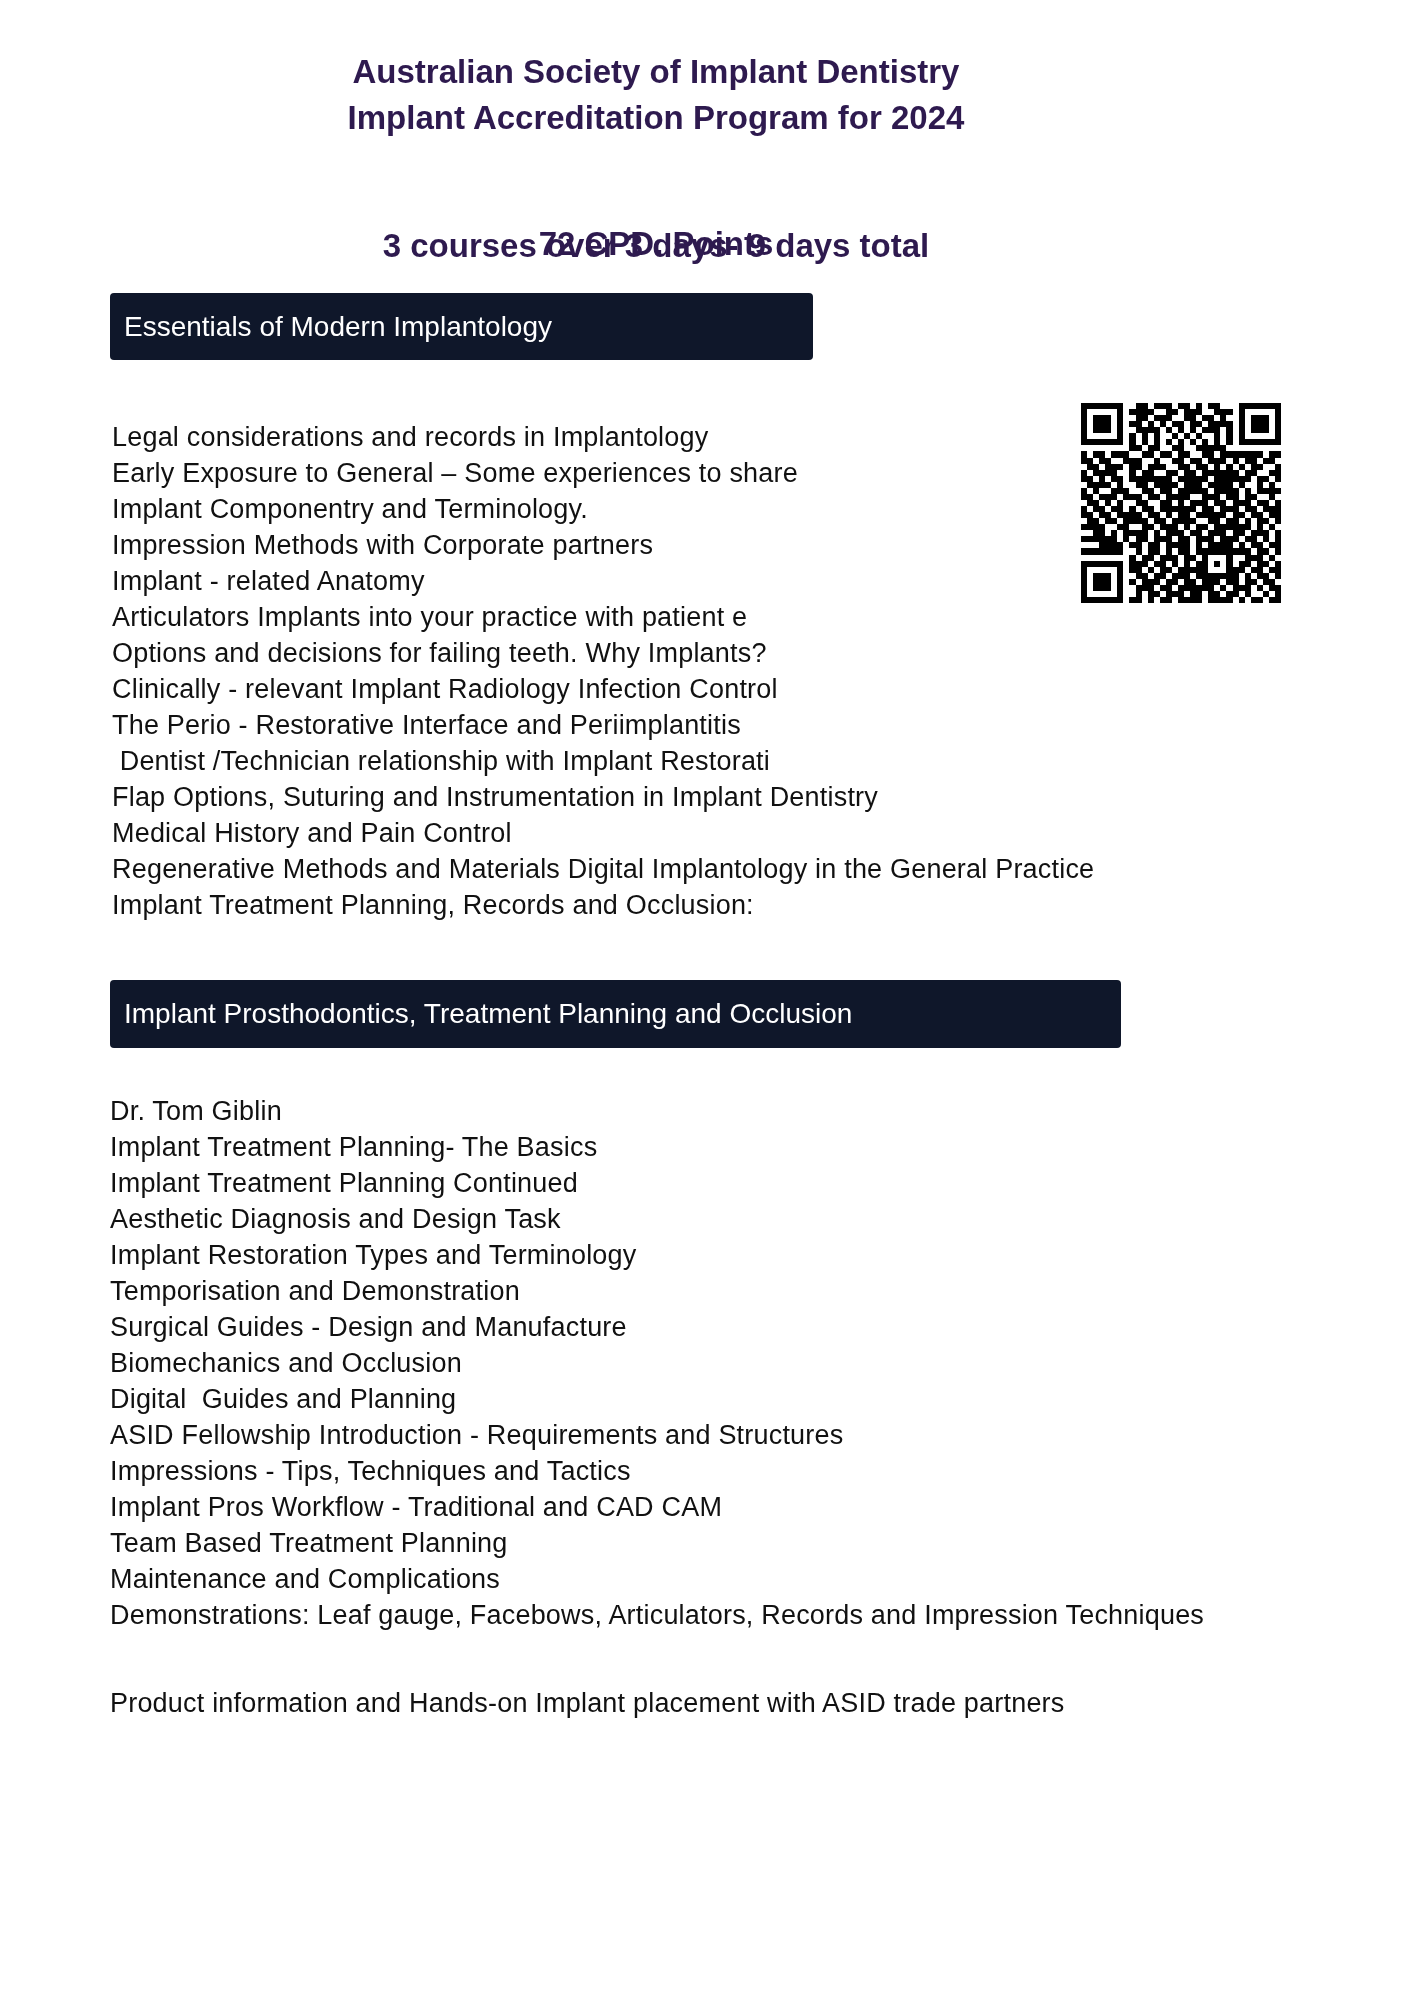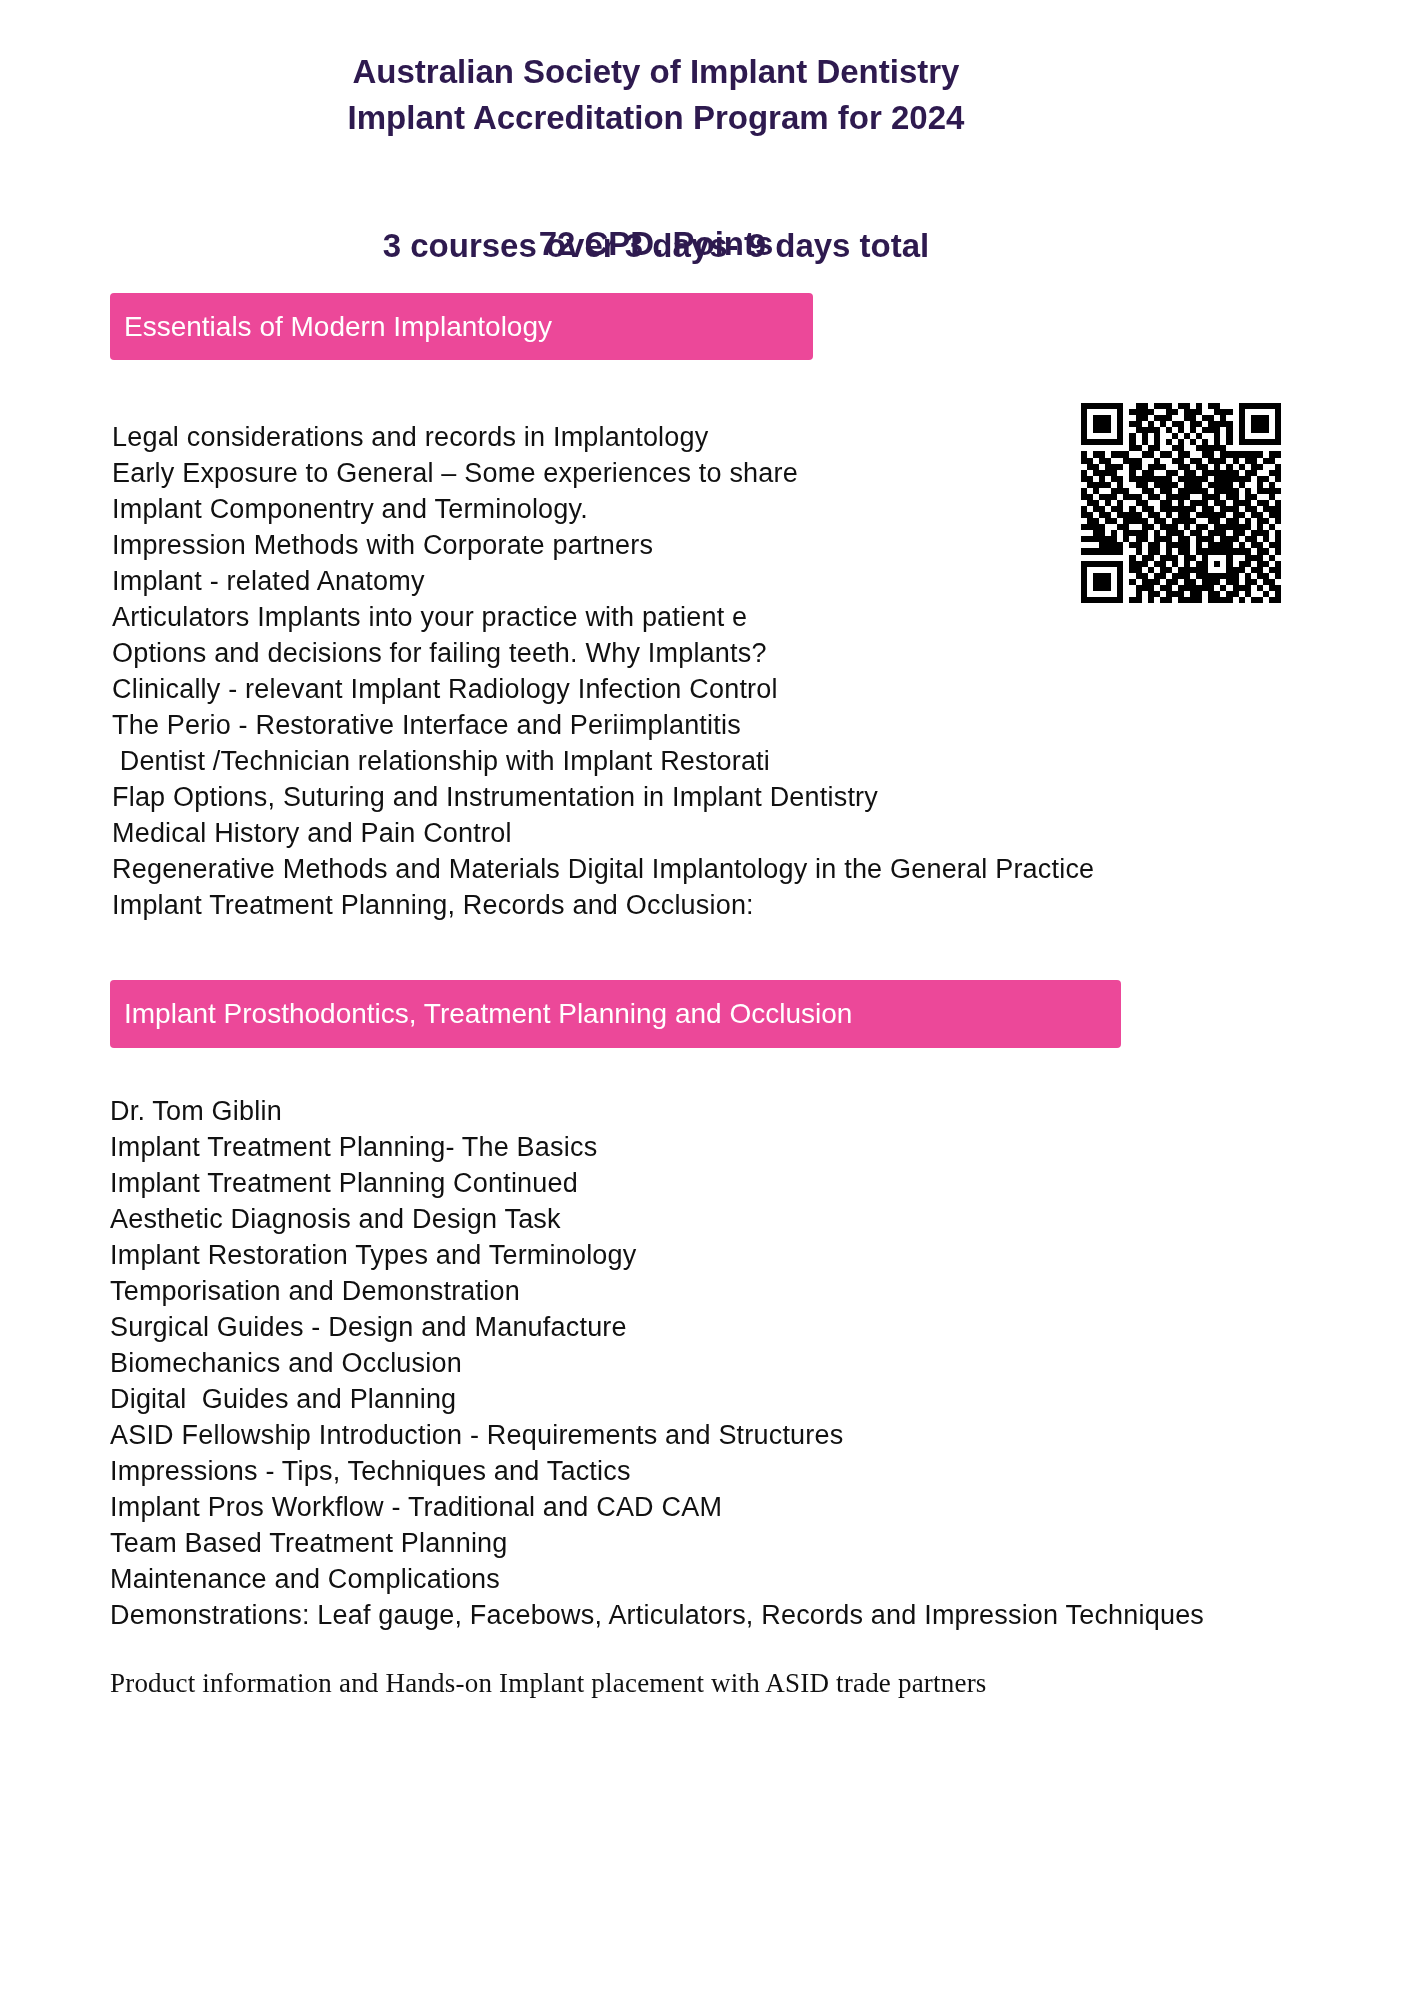--- a/index.html
+++ b/index.html
@@ -4,32 +4,32 @@
 <style>
   html, body { margin: 0; padding: 0; background: #ffffff; }
   body { width: 1414px; height: 2000px; position: relative; overflow: hidden;
          font-family: "Liberation Sans", "DejaVu Sans", sans-serif; }
   .title { position: absolute; left: 0; width: 1312px; text-align: center;
            color: #2e1a4f; font-weight: bold; font-size: 33px; line-height: 46px; margin: 0; }
   .title.t1 { top: 49px; }
   .title.t2 { top: 95px; }
   .title.t3 { top: 175px; margin-top: 48px; }
   .title.t4 { top: 221px; }
-  .section-header { position: absolute; background: #ec4899; border-radius: 4px;
+  .section-header { position: absolute; background: #0f172a; border-radius: 4px;
                     color: #ffffff; font-size: 28px; box-sizing: border-box;
                     padding-left: 14px; display: flex; align-items: center; }
   .section-header.s1 { left: 110px; top: 293px; width: 703px; height: 67px; }
   .section-header.s2 { left: 110px; top: 980px; width: 1011px; height: 68px; }
   .list { position: absolute; margin: 0; padding: 0; list-style: none;
           color: #111111; font-size: 27px; line-height: 36px; letter-spacing: 0.2px; }
   .list li { white-space: pre; }
   .list.l1 { left: 112px; top: 419px; }
   .list.l1 li.clip { width: 786px; overflow: hidden; }
   .list.l2 { left: 110px; top: 1093px; }
-  .list.l2 li.gap { margin-top: 32px; font-family: Liberation Serif, serif; }
+  .list.l2 li.gap { margin-top: 52px; }
   .qr { position: absolute; left: 1081px; top: 403px; width: 200px; height: 200px; }
 </style>
 </head>
 <body>
 
 <h1 class="title t1">Australian Society of Implant Dentistry</h1>
 <h1 class="title t2">Implant Accreditation Program for 2024</h1>
 <h2 class="title t3">3 courses over 3 days- 9 days total</h2>
 <h2 class="title t4">72 CPD. Points</h2>
 

